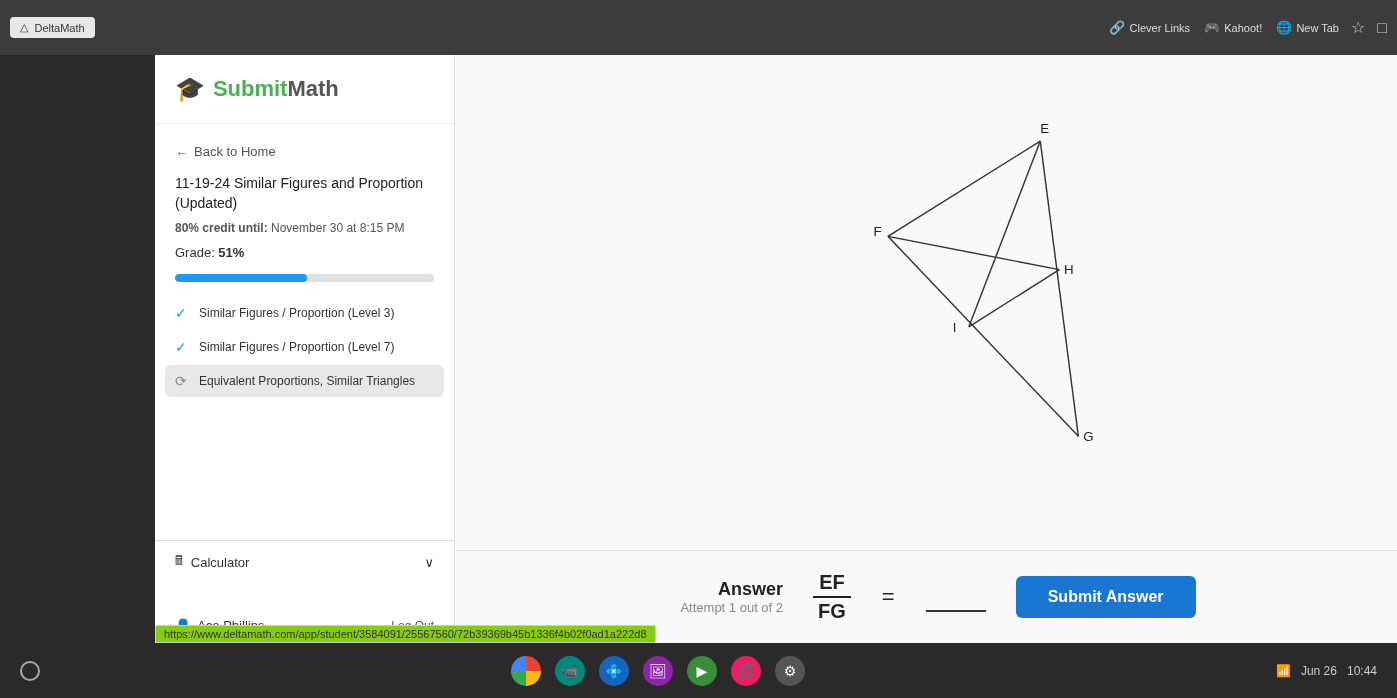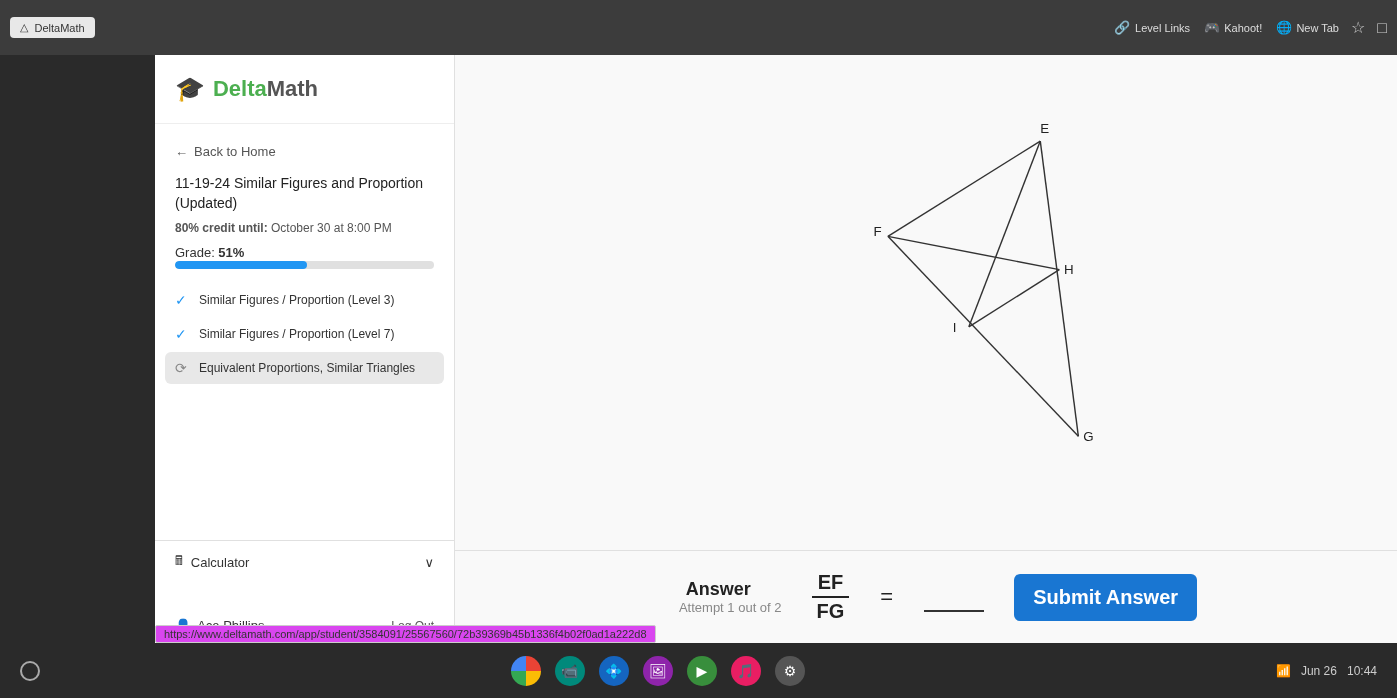--- a/index.html
+++ b/index.html
@@ -146,21 +146,21 @@
       margin-top: 12px;
     }
 
     .grade-area {
       padding: 0 20px 15px 20px;
     }
 
     .grade-label {
       font-size: 13px;
       color: #333;
-      margin-bottom: 1px;
+      margin-bottom: 14px;
     }
 
     .grade-label strong {
       font-weight: bold;
     }
 
     .progress-bar-bg {
       width: 100%;
       height: 8px;
       background: #e0e0e0;
@@ -284,21 +284,21 @@
       align-items: center;
       justify-content: center;
       gap: 30px;
       background: #f9f9f9;
       border-top: 1px solid #e0e0e0;
     }
 
     .answer-label-area {
       display: flex;
       flex-direction: column;
-      align-items: center;
+      align-items: flex-end;
     }
 
     .answer-label {
       font-size: 18px;
       font-weight: bold;
       color: #222;
     }
 
     .attempt-label {
       font-size: 13px;
@@ -348,22 +348,22 @@
       width: 60px;
       height: 30px;
       display: inline-block;
     }
 
     .submit-btn {
       background: #1976D2;
       color: white;
       border: none;
       border-radius: 6px;
-      padding: 12px 19px;
-      font-size: 20px;
+      padding: 12px 32px;
+      font-size: 16px;
       font-weight: bold;
       cursor: pointer;
     }
 
     
     .taskbar {
       position: absolute;
       bottom: 0;
       left: 0;
       width: 100%;
@@ -418,21 +418,21 @@
       gap: 10px;
       color: #ccc;
       font-size: 12px;
     }
 
     
     .status-url {
       position: absolute;
       bottom: 55px;
       left: 155px;
-      background: #d946ef;
+      background: #84cc16;
       border: 1px solid #ccc;
       padding: 2px 8px;
       font-size: 11px;
       color: #333;
       z-index: 20;
       border-radius: 2px;
     }
 
     
     .geometry-svg {
@@ -450,55 +450,55 @@
 <div class="browser-chrome">
   <div class="tab-bar">
     <div class="browser-tab active">
       <span>△</span>
       <span>DeltaMath</span>
     </div>
   </div>
   <div class="browser-bookmarks">
     <div class="bookmark-item">
       <span class="bookmark-icon">🔗</span>
-      <span>Level Links</span>
+      <span>Clever Links</span>
     </div>
     <div class="bookmark-item">
       <span class="bookmark-icon">🎮</span>
       <span>Kahoot!</span>
     </div>
     <div class="bookmark-item">
       <span class="bookmark-icon">🌐</span>
       <span>New Tab</span>
     </div>
   </div>
   <div class="chrome-icons">
     <span>☆</span>
     <span>□</span>
   </div>
 </div>
 
 <div class="sidebar">
   <div class="logo-area">
     <span class="logo-icon">🎓</span>
     <span class="logo-text">
-      <span>Delta</span><span style="color:#555">Math</span>
+      <span>Submit</span><span style="color:#555">Math</span>
     </span>
   </div>
 
   <div class="back-link">
     <span>←</span>
     <span>Back to Home</span>
   </div>
 
   <div class="assignment-title">11-19-24 Similar Figures and Proportion (Updated)</div>
 
   <div class="credit-info">
     <strong>80% credit until:</strong>
-    <span>October 30 at 8:00 PM</span>
+    <span>November 30 at 8:15 PM</span>
   </div>
 
   <div class="grade-area">
     <div class="grade-label">
       <span>Grade: </span>
       <strong>51%</strong>
     </div>
     <div class="progress-bar-bg">
       <div class="progress-bar-fill" style="width: 51%"></div>
     </div>

